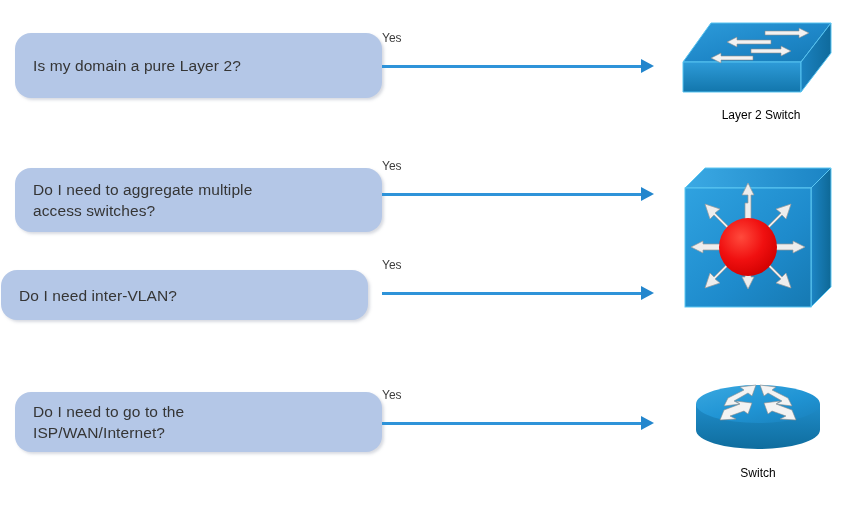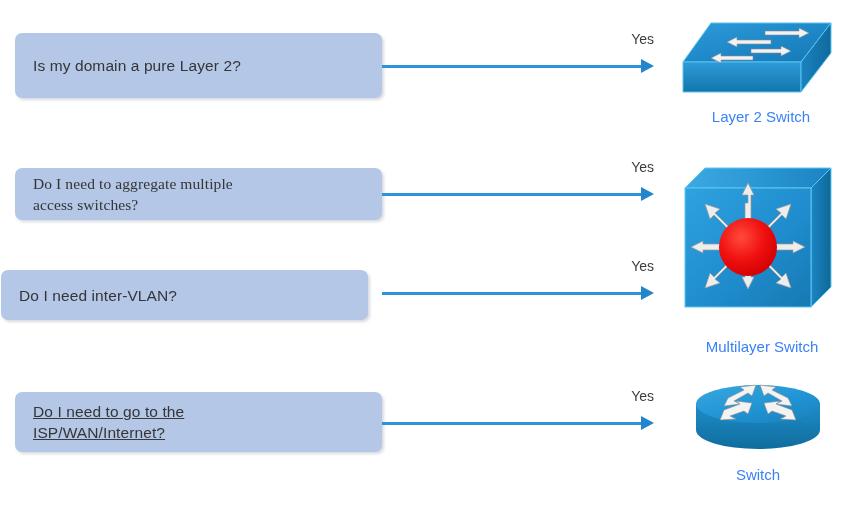--- a/index.html
+++ b/index.html
@@ -20,21 +20,21 @@
     position: absolute;
     left: 0; top: 0;
     width: 866px;
     height: 509px;
   }
 
   
   .qbox {
     position: absolute;
     background: #b4c7e7;
-    border-radius: 7px;
+    border-radius: 16px;
     box-sizing: border-box;
     padding: 0 14px 0 18px;
     display: flex;
     align-items: center;
     box-shadow: 2px 2px 3px rgba(140,150,170,0.35);
   }
   .qbox .qtext {
     font-size: 15.5px;
     line-height: 21px;
     color: #353535;
@@ -59,31 +59,31 @@
     top: 4px;
     width: 0; height: 0;
     border-top: 7.5px solid transparent;
     border-bottom: 7.5px solid transparent;
     border-left: 13px solid #2386cd;
   }
   .connector .c-label {
     position: absolute;
     top: -24px;
     width: 100%;
-    text-align: right;
-    font-size: 14px;
+    text-align: left;
+    font-size: 12px;
     color: #3d3d3d;
   }
 
   
   .devlabel {
     position: absolute;
     text-align: center;
-    font-size: 15px;
-    color: #3b82f6;
+    font-size: 12px;
+    color: #000000;
     white-space: nowrap;
   }
 
   
   .device {
     position: absolute;
   }
   .device svg { display: block; }
 </style>
 </head>
@@ -94,42 +94,42 @@
   <div class="qbox" style="left:15px; top:33px; width:367px; height:65px;">
     <span class="qtext">Is my domain a pure Layer 2?</span>
   </div>
 
   <div class="connector" style="left:382px; top:55px; width:272px;">
     <div class="c-label">Yes</div>
     <div class="c-line" style="width:260px;"></div>
     <div class="c-head" style="left:259px;"></div>
   </div>
 
-  <div class="qbox" style="left:15px; top:168px; width:367px; height:52px;font-family:Liberation Serif, serif;">
+  <div class="qbox" style="left:15px; top:168px; width:367px; height:64px;">
     <span class="qtext">Do I need to aggregate multiple
 access switches?</span>
   </div>
 
   <div class="connector" style="left:382px; top:183px; width:272px;">
     <div class="c-label">Yes</div>
     <div class="c-line" style="width:260px;"></div>
     <div class="c-head" style="left:259px;"></div>
   </div>
 
   <div class="qbox" style="left:1px; top:270px; width:367px; height:50px;">
     <span class="qtext">Do I need inter-VLAN?</span>
   </div>
 
   <div class="connector" style="left:382px; top:282px; width:272px;">
     <div class="c-label">Yes</div>
     <div class="c-line" style="width:260px;"></div>
     <div class="c-head" style="left:259px;"></div>
   </div>
 
-  <div class="qbox" style="left:15px; top:392px; width:367px; height:60px;text-decoration:underline;">
+  <div class="qbox" style="left:15px; top:392px; width:367px; height:60px;">
     <span class="qtext">Do I need to go to the
 ISP/WAN/Internet?</span>
   </div>
 
   <div class="connector" style="left:382px; top:412px; width:272px;">
     <div class="c-label">Yes</div>
     <div class="c-line" style="width:260px;"></div>
     <div class="c-head" style="left:259px;"></div>
   </div>
 
@@ -215,21 +215,20 @@
         <polygon points="84,62 80,66 98,48 93,44 108,39 103,54 99,50 81,68"></polygon>
 
         <polygon points="46,100 50,96 32,114 37,118 22,123 27,108 31,112 49,94"></polygon>
 
         <polygon points="84,100 80,96 98,114 93,118 108,123 103,108 99,112 81,94"></polygon>
       </g>
 
       <circle cx="65" cy="82" r="29" fill="url(#mlred)"></circle>
     </svg>
   </div>
-  <div class="devlabel" style="left:669px; top:338px; width:186px;">Multilayer Switch</div>
 
   <div class="device" style="left:694px; top:382px; width:128px; height:82px;">
     <svg width="128" height="82" viewBox="0 0 128 82" xmlns="http://www.w3.org/2000/svg">
       <defs>
         <linearGradient id="rtbody" x1="0" y1="0" x2="0" y2="1">
           <stop offset="0%" stop-color="#1F8CC9"></stop>
           <stop offset="100%" stop-color="#0F6D9E"></stop>
         </linearGradient>
         <linearGradient id="rttop" x1="0.1" y1="0" x2="0.9" y2="1">
           <stop offset="0%" stop-color="#37A6DF"></stop>

